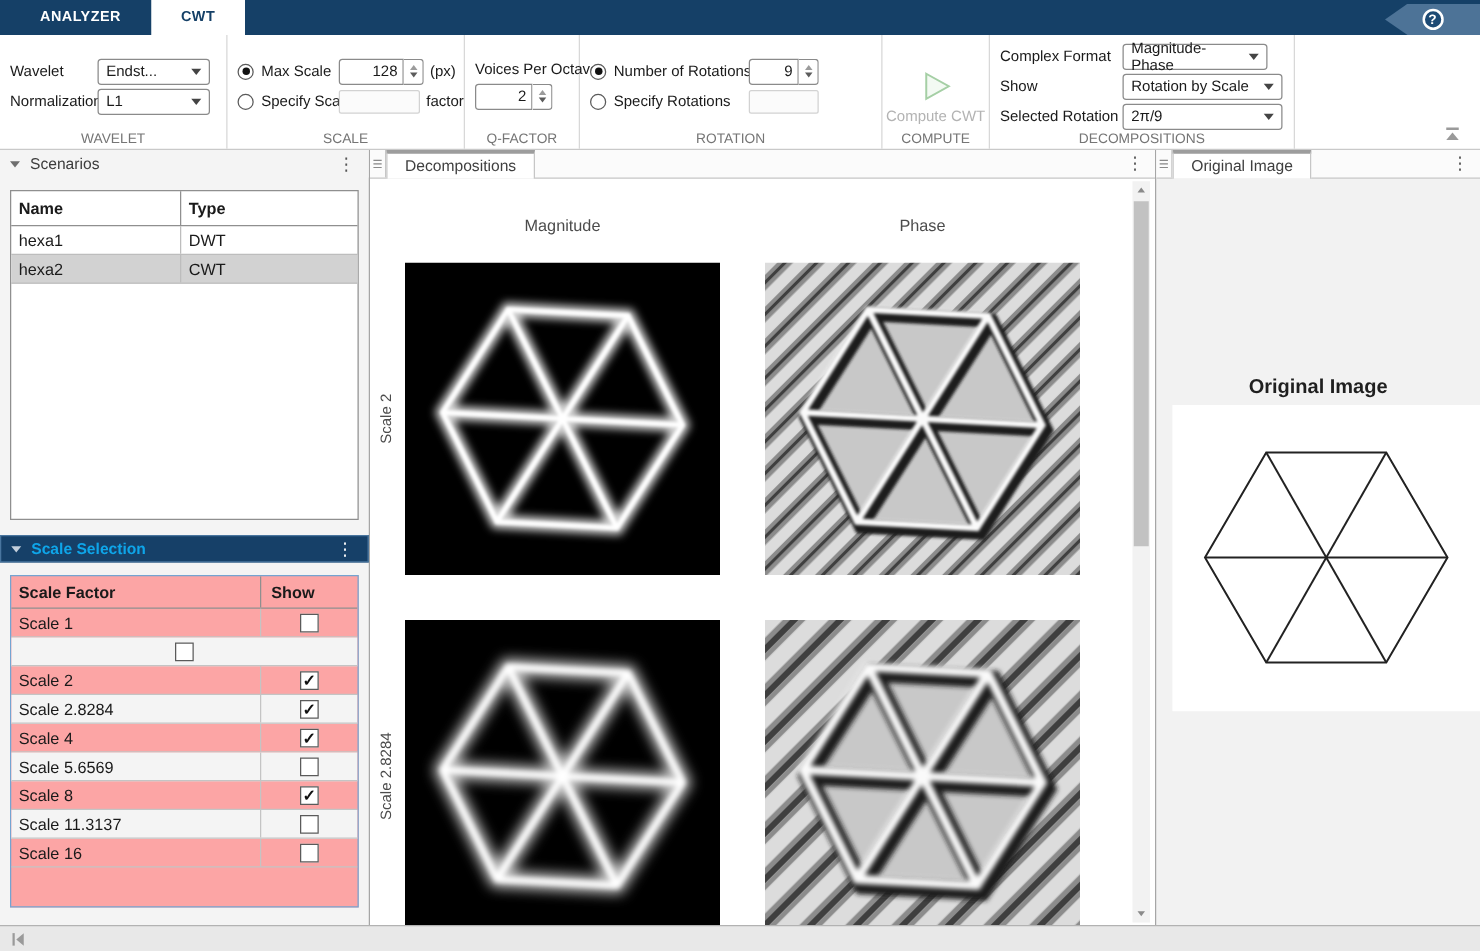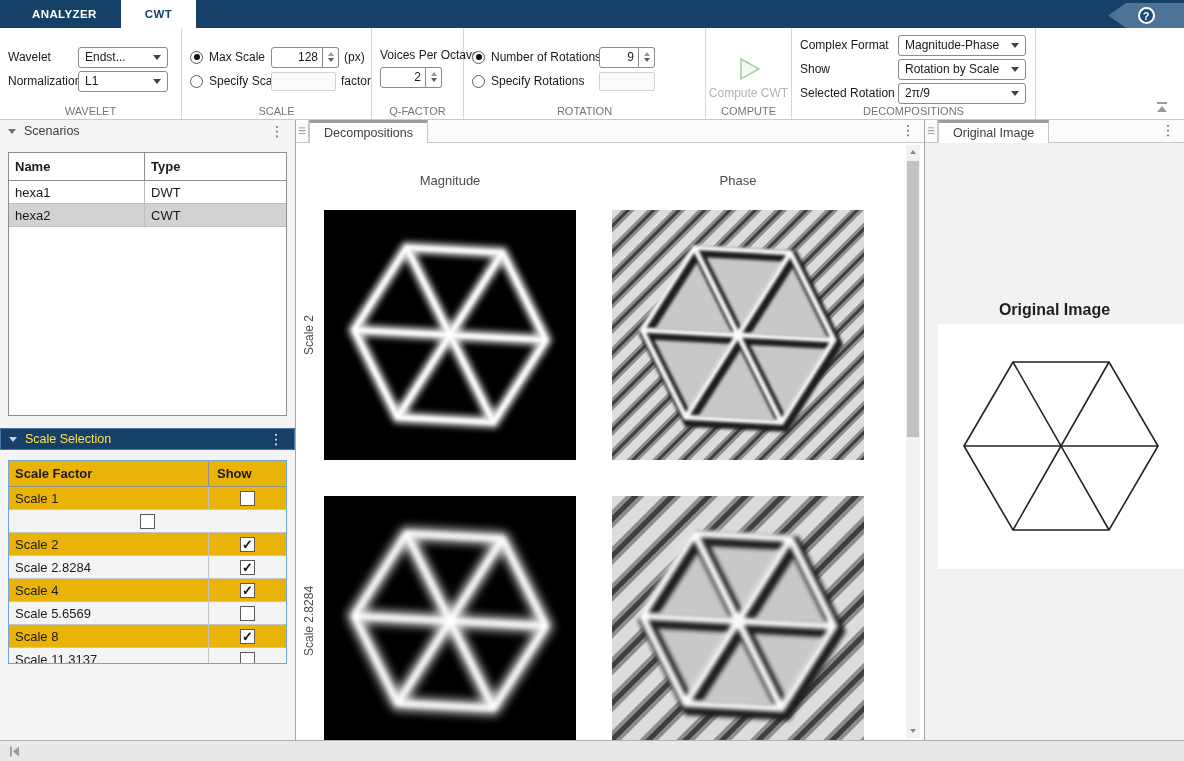--- a/index.html
+++ b/index.html
@@ -40,34 +40,34 @@
   .collapse-strip { position:absolute; right:14px; bottom:6px; width:16px; height:12px; }
 
   
   .main { display:flex; height:620px; }
   .left-panel { width:296px; background:#f4f4f4; border-right:1px solid #a6a6a6; display:flex; flex-direction:column; }
   .panel-hd { height:22px; display:flex; align-items:center; padding:0 8px; background:#f4f4f4; }
   .panel-hd .tri { width:0;height:0;border-left:4px solid transparent;border-right:4px solid transparent;border-top:5px solid #6e6e6e; margin-right:8px; }
   .panel-hd .ttl { flex:1; font-size:12.5px; color:#3c3c3c; }
   .kebab { color:#555; font-size:14px; line-height:14px; padding:0 3px; }
   .panel-hd.blue { background:#164068; border:1px solid #49759e; }
-  .panel-hd.blue .ttl { color:#fde047; font-weight:normal; }
+  .panel-hd.blue .ttl { color:#0ea5e9; font-weight:bold; }
   .panel-hd.blue .tri { border-top-color:#c3cfdc; }
   .panel-hd.blue .kebab { color:#fff; }
 
   .scen-table { margin:10px 8px 12px; height:264px; border:1px solid #8f8f8f; background:#fff; font-size:13px; }
   .t-hd { display:flex; font-weight:bold; border-bottom:1px solid #8f8f8f; height:28px; align-items:center; }
   .t-hd .c1 { width:136px; padding-left:6px; border-right:1px solid #8f8f8f; height:100%; display:flex; align-items:center; }
   .t-hd .c2 { flex:1; padding-left:6px; }
   .t-row { display:flex; height:23px; align-items:center; border-bottom:1px solid #bdbdbd; }
   .t-row .c1 { width:136px; padding-left:6px; border-right:1px solid #bdbdbd; height:100%; display:flex; align-items:center; }
   .t-row .c2 { flex:1; padding-left:6px; }
   .t-row.sel { background:#d2d2d2; }
 
-  .scale-table { margin:10px 8px 0; height:204px; border:1px solid #74a4d1; background:#eab308; font-size:13px; overflow:hidden; }
+  .scale-table { margin:10px 8px 0; height:266px; border:1px solid #74a4d1; background:#fca5a5; font-size:13px; overflow:hidden; }
   .s-hd { display:flex; font-weight:bold; border-bottom:1px solid #8f8f8f; height:26px; align-items:center; }
   .s-hd .c1 { width:200px; padding-left:6px; border-right:1px solid #8f8f8f; height:100%; display:flex; align-items:center; }
   .s-hd .c2 { flex:1; padding-left:8px; }
   .s-row { display:flex; height:23px; align-items:center; border-bottom:1px solid #c4c4c4; }
   .s-row:nth-child(even) { background:#f4f4f4; }
   .s-row .c1 { width:200px; padding-left:6px; border-right:1px solid #c4c4c4; height:100%; display:flex; align-items:center; }
   .s-row .c2 { flex:1; display:flex; justify-content:center; }
   .cb { width:15px; height:15px; border:1px solid #5a5a5a; background:#fff; display:flex; align-items:center; justify-content:center;
         font-size:13px; line-height:13px; color:#111; font-weight:bold; }
 
@@ -230,21 +230,21 @@
         <polygon points="6,3 24,13 6,23" fill="#f3faf3" stroke="#a5cfa5" stroke-width="1.6"></polygon>
       </svg>
       <span class="compute-lbl">Compute CWT</span>
     </div>
     <div class="sec-label">COMPUTE</div>
   </div>
 
   <div class="section" style="width:244px; padding-top:6px">
     <div class="trow">
       <span class="lab" style="width:98px">Complex Format</span>
-      <div class="dd" style="width:128px">
+      <div class="dd" style="width:116px">
         <span>Magnitude-Phase</span>
         <span class="arr"></span>
       </div>
     </div>
     <div class="trow">
       <span class="lab" style="width:98px">Show</span>
       <div class="dd" style="width:128px">
         <span>Rotation by Scale</span>
         <span class="arr"></span>
       </div>

